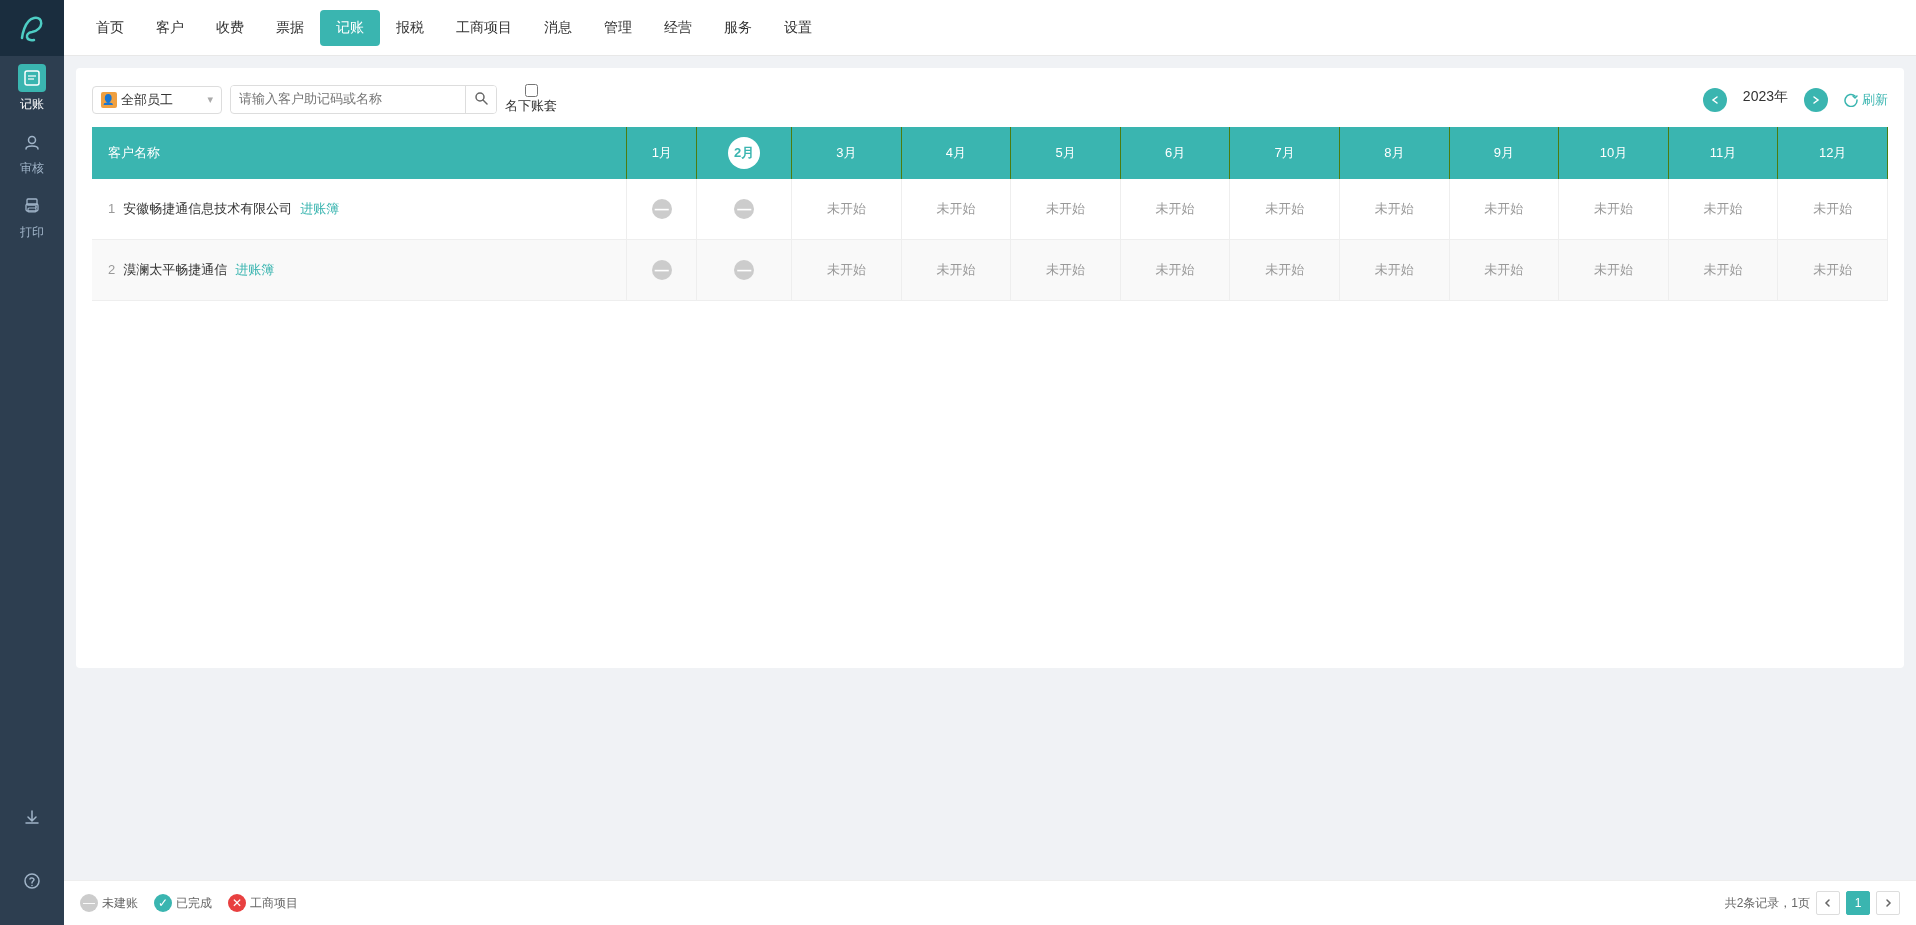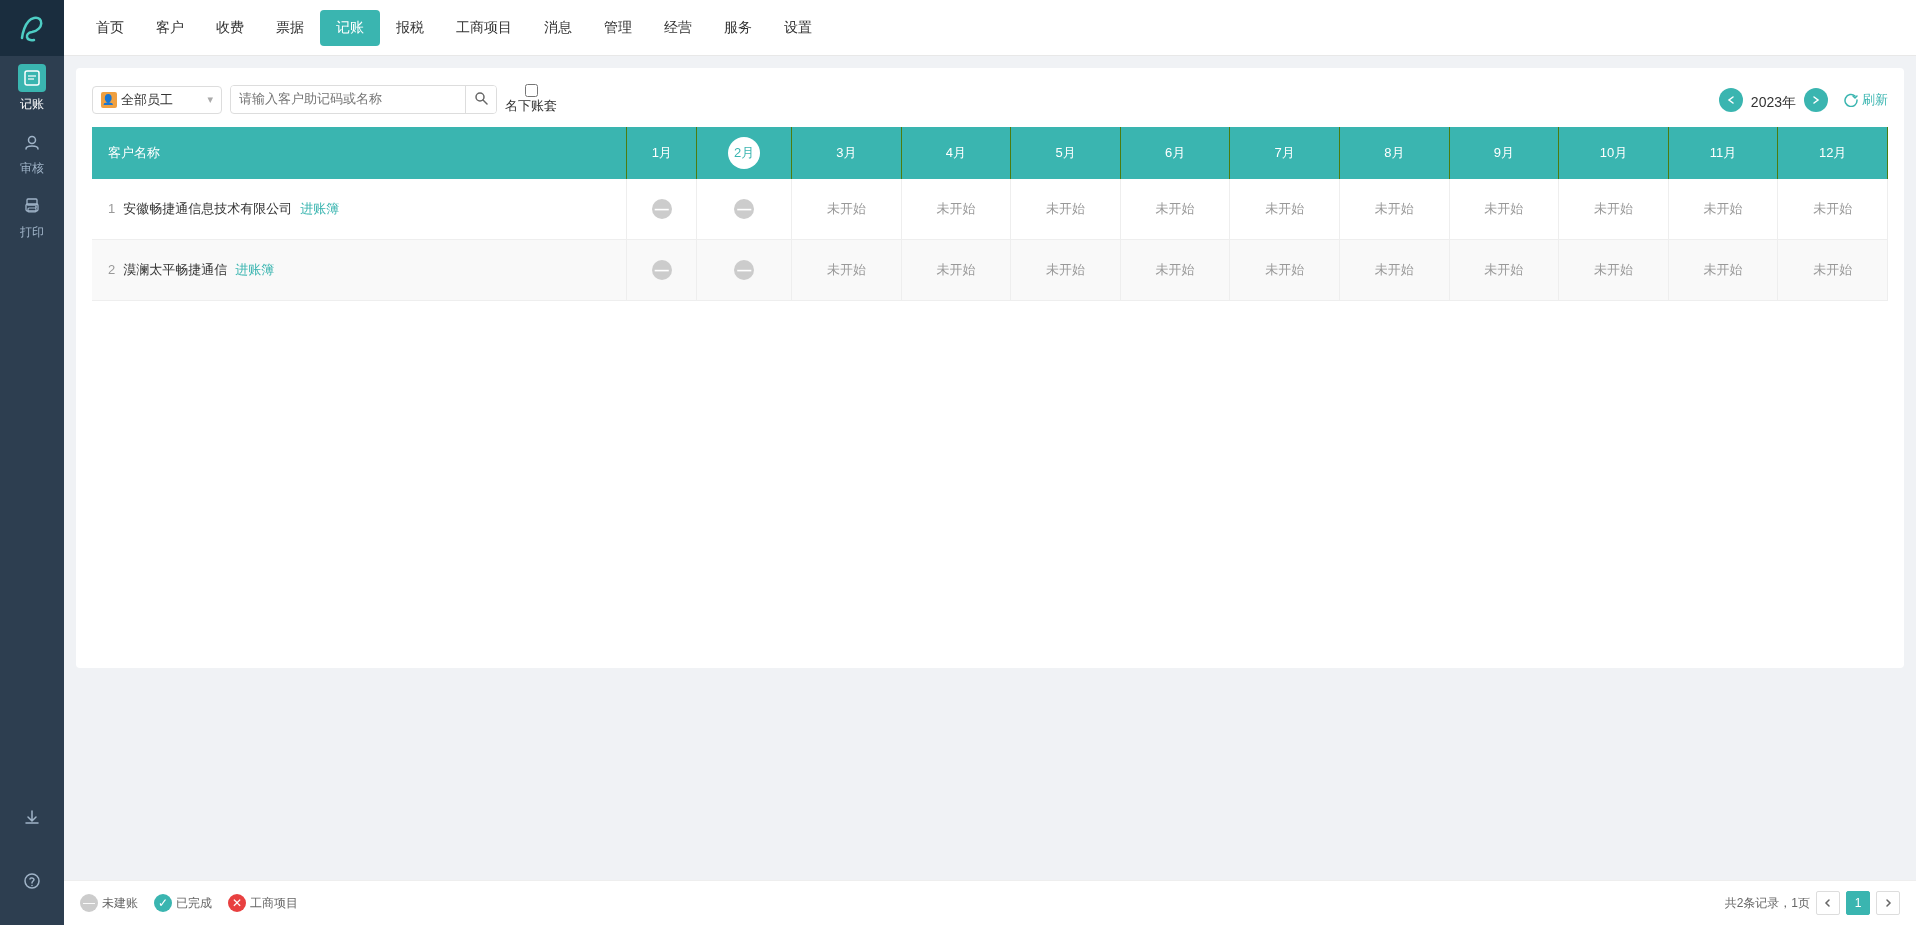--- a/index.html
+++ b/index.html
@@ -151,21 +151,21 @@
     .search-btn {
       background: #fff; border: none; border-left: 1px solid #ddd;
       padding: 5px 8px; cursor: pointer; color: #666;
     }
     .checkbox-wrap {
       display: flex; align-items: center; gap: 0; cursor: pointer;
       font-size: 13px; color: #333; flex-direction: column;
     }
     .checkbox-wrap input { cursor: pointer; }
     .year-nav {
-      display: flex; align-items: flex-end; gap: 8px; margin-left: auto;
+      display: flex; align-items: flex-start; gap: 16px; margin-left: auto;
     }
     .year-btn {
       width: 24px; height: 24px; border-radius: 50%;
       background: #3ab5b0; color: #fff; border: none;
       cursor: pointer; display: flex; align-items: center; justify-content: center;
       font-size: 14px;
     }
     .year-text { font-size: 14px; color: #333; }
     .refresh-btn {
       margin-left: 8px; cursor: pointer; color: #3ab5b0; font-size: 13px;
@@ -176,21 +176,21 @@
     .data-table { width: 100%; border-collapse: collapse; }
     .data-table thead tr th {
       background: #3ab5b0; color: #fff; text-align: center;
       padding: 10px 6px; font-weight: normal; font-size: 13px;
       border-right: 1px solid #4d7c0f;
     }
     .data-table thead tr th:first-child { text-align: left; padding-left: 16px; }
     .month-circle {
       display: inline-flex; width: 32px; height: 32px; border-radius: 50%;
       background: #fff; color: #3ab5b0; align-items: center; justify-content: center;
-      font-size: 13px; font-weight: normal;
+      font-size: 13px; font-weight: bold;
     }
     .data-table tbody tr { border-bottom: 1px solid #eee; }
     .data-table tbody tr:nth-child(even) { background: #f9f9f9; }
     .data-table tbody tr td {
       padding: 20px 6px; text-align: center; font-size: 13px; color: #666;
       border-right: 1px solid #eee;
     }
     .data-table tbody tr td:first-child { text-align: left; padding-left: 16px; color: #333; }
     .row-num { color: #999; margin-right: 8px; }
     .link-text { color: #3ab5b0; cursor: pointer; margin-left: 8px; }

